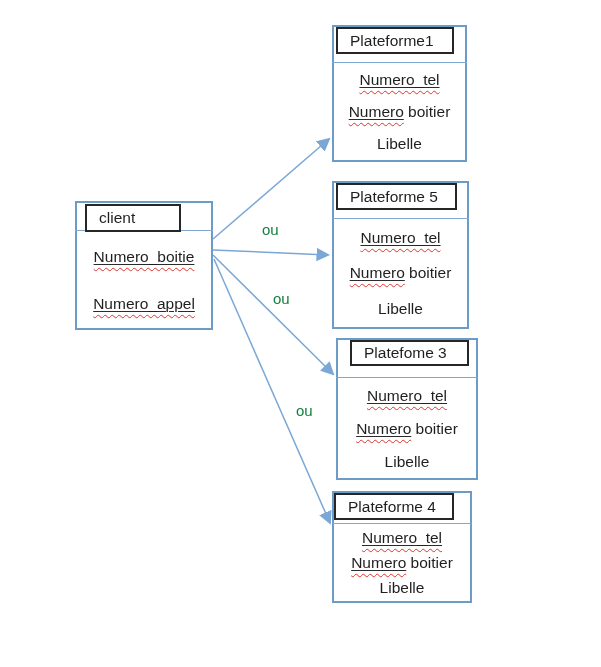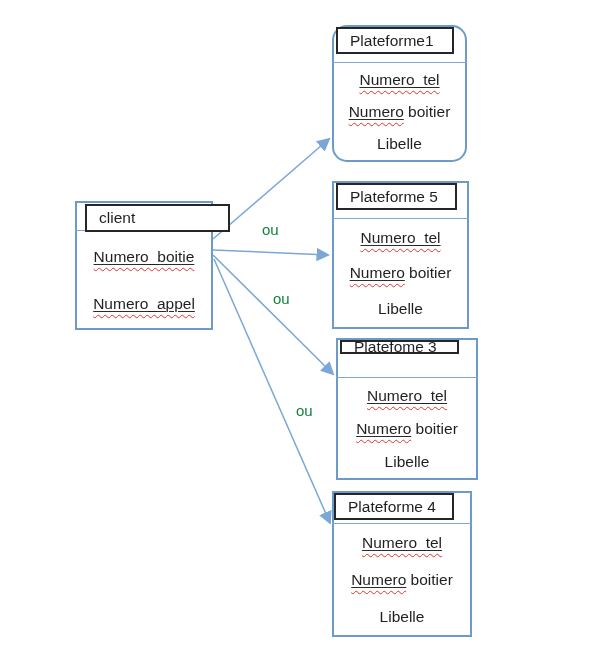--- a/index.html
+++ b/index.html
@@ -76,40 +76,40 @@
   }
 
   .oulabel {
     position: absolute;
     font-size: 15px;
     color: #15803d;
   }
 
   
   #node-client { left: 75px;  top: 201px; width: 138px; height: 129px; }
-  #node-client .titlebox { left: 8px; top: 1px; width: 145px; height: 28px; }
+  #node-client .titlebox { left: 8px; top: 1px; width: 96px; height: 28px; }
   #node-client .sep { top: 27px; }
   #node-client .fields { top: 30px; }
 
-  #node-p1 { left: 332px; top: 25px;  width: 135px; height: 137px; border-radius: 15px; }
+  #node-p1 { left: 332px; top: 25px;  width: 135px; height: 137px; }
   #node-p1 .titlebox { left: 2px; top: 0px; width: 118px; height: 27px; }
   #node-p1 .sep { top: 35px; }
   #node-p1 .fields { top: 37px; }
 
   #node-p2 { left: 332px; top: 181px; width: 137px; height: 148px; }
   #node-p2 .titlebox { left: 2px; top: 0px; width: 121px; height: 27px; }
   #node-p2 .sep { top: 35px; }
   #node-p2 .fields { top: 37px; }
 
   #node-p3 { left: 336px; top: 338px; width: 142px; height: 142px; }
-  #node-p3 .titlebox { left: 2px; top: 0px; width: 119px; height: 14px; }
+  #node-p3 .titlebox { left: 12px; top: 0px; width: 119px; height: 26px; }
   #node-p3 .sep { top: 37px; }
   #node-p3 .fields { top: 39px; }
 
-  #node-p4 { left: 332px; top: 491px; width: 140px; height: 146px; }
+  #node-p4 { left: 332px; top: 491px; width: 140px; height: 112px; }
   #node-p4 .titlebox { left: 0px; top: 0px; width: 120px; height: 27px; }
   #node-p4 .sep { top: 30px; }
   #node-p4 .fields { top: 32px; }
 
   #ou1 { left: 262px; top: 221px; }
   #ou2 { left: 273px; top: 290px; }
   #ou3 { left: 296px; top: 402px; }
 </style>
 </head>
 <body>

